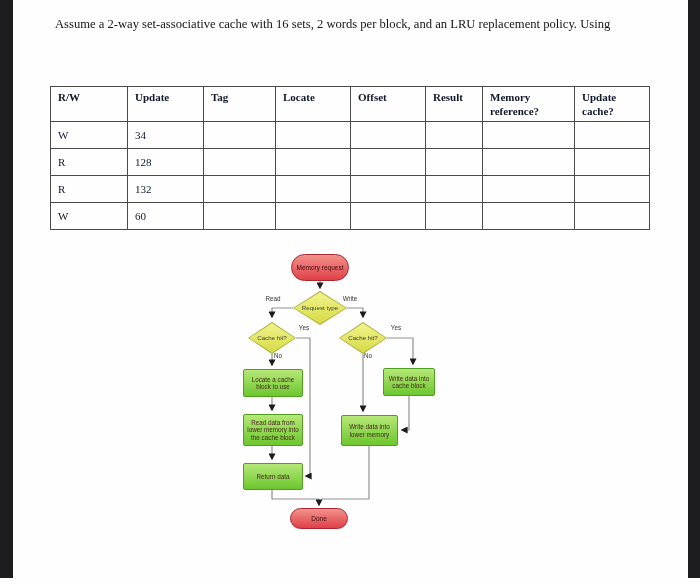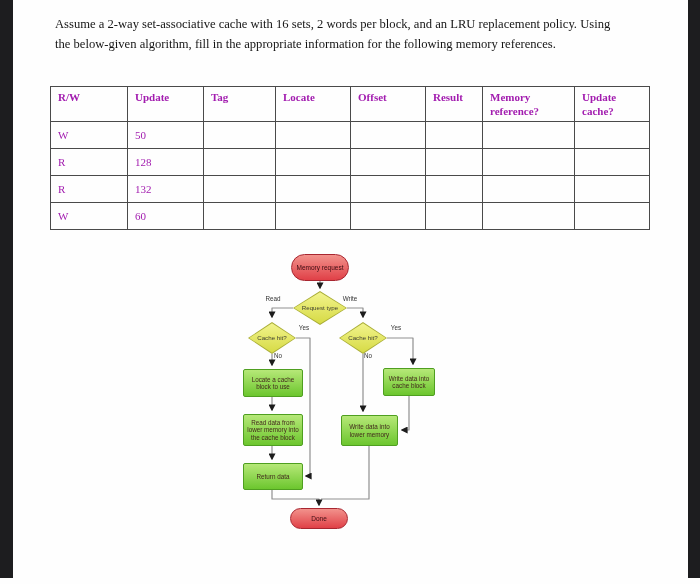--- a/index.html
+++ b/index.html
@@ -13,21 +13,21 @@
   .bar-right{left:688px;width:12px;}
 
   
   .instructions{position:absolute;left:55px;top:14px;width:600px;
                 font-size:12.6px;line-height:20px;color:#151515;}
   .instructions div{white-space:nowrap;}
 
   
   table.ref-table{position:absolute;left:50px;top:86px;width:599px;
                   border-collapse:collapse;table-layout:fixed;
-                  font-family:"Liberation Serif", serif;color:#a21caf;}
+                  font-family:"Liberation Serif", serif;color:#0f172a;}
   table.ref-table th, table.ref-table td{border:1px solid #4a4a4a;}
   table.ref-table th{font-size:11px;font-weight:bold;text-align:left;
                      vertical-align:top;padding:3px 2px 2px 7px;height:27px;line-height:1.3;}
   table.ref-table td{font-size:11px;vertical-align:middle;
                      padding:0 2px 0 7px;height:26px;}
 
   
   .flowchart{position:absolute;left:0;top:0;width:700px;height:584px;pointer-events:none;}
   .flowchart svg{position:absolute;left:0;top:0;}
   .fc-node{position:absolute;box-sizing:border-box;display:flex;align-items:center;
@@ -72,21 +72,20 @@
 </head>
 <body>
 
 <div class="page">
 
   <div class="bar bar-left"></div>
   <div class="bar bar-right"></div>
 
   <div class="instructions">
     <div>Assume a 2-way set-associative cache with 16 sets, 2 words per block, and an LRU replacement policy. Using</div>
-    <div>the below-given algorithm, fill in the appropriate information for the following memory references.</div>
   </div>
 
   <table class="ref-table">
     <colgroup>
       <col style="width:77px">
         <col style="width:76px">
         <col style="width:72px">
         <col style="width:75px">
       <col style="width:75px">
         <col style="width:57px">
@@ -101,21 +100,21 @@
         <th>Locate</th>
         <th>Offset</th>
         <th>Result</th>
         <th>Memory reference?</th>
         <th>Update cache?</th>
       </tr>
     </thead>
     <tbody>
       <tr>
         <td>W</td>
-        <td>50</td>
+        <td>34</td>
         <td></td>
         <td></td>
         <td></td>
         <td></td>
         <td></td>
         <td></td>
       </tr>
       <tr>
         <td>R</td>
         <td>128</td>

